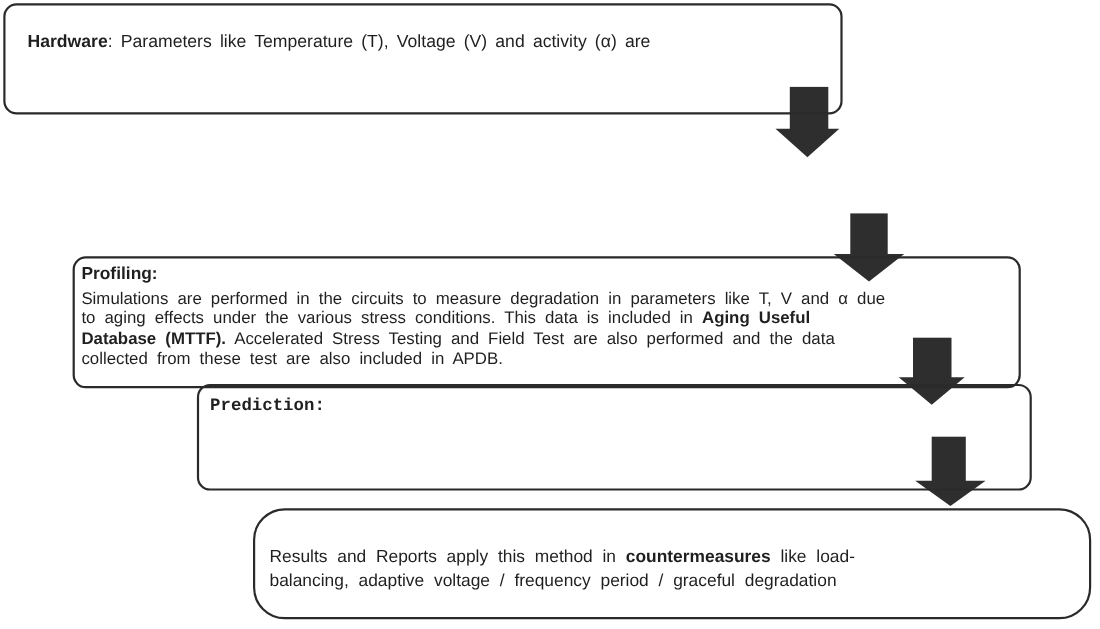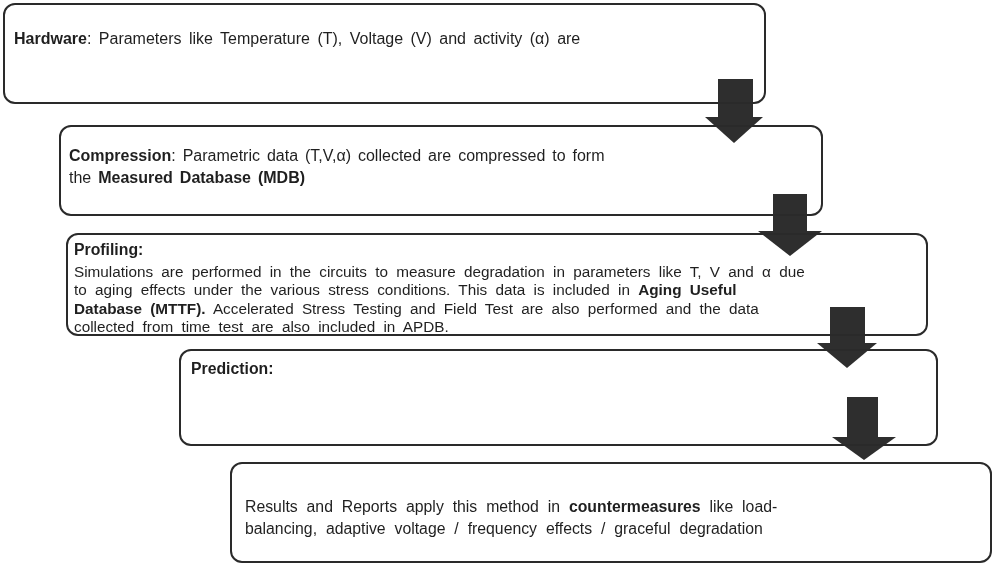--- a/index.html
+++ b/index.html
@@ -17,27 +17,27 @@
     box-sizing: border-box;
     border: 2.5px solid #2a2a2a;
     border-radius: 12px;
     background: transparent;
     z-index: 2;
     overflow: hidden;
   }
   .line { white-space: nowrap; }
   .b { font-weight: bold; }
 
-  .box1 { left: 3px;   top: 3px;   width: 763px; height: 101px; padding: 23px 8px 0 9px;  font-size: 16px;   line-height: 21px;  word-spacing: 3px; }
+  .box1 { left: 3px;   top: 3px;   width: 763px; height: 101px; padding: 23px 8px 0 20px;  font-size: 16px;   line-height: 21px;  word-spacing: 3px; }
   .box2 { left: 59px;  top: 125px; width: 764px; height: 91px;  padding: 18px 8px 0 8px;  font-size: 16px;   line-height: 21.5px; word-spacing: 2.5px; }
-  .box3 { left: 66px;  top: 233px; width: 862px; height: 103px; padding: 5px 16px 0 6px;   font-size: 15.3px; line-height: 18.4px; word-spacing: 4px; }
+  .box3 { left: 66px;  top: 233px; width: 862px; height: 120px; padding: 5px 16px 0 6px;   font-size: 15.3px; line-height: 18.4px; word-spacing: 4px; }
   .box3 .title { font-size: 15.8px; line-height: 20px; margin-bottom: 3px; word-spacing: 0; }
-  .box4 { left: 179px; top: 349px; width: 759px; height: 97px;  padding: 8px 8px 0 10px;  font-size: 16px;   line-height: 22px;  word-spacing: 8px; letter-spacing: 0.3px; }
+  .box4 { left: 179px; top: 349px; width: 759px; height: 97px;  padding: 8px 8px 0 10px;  font-size: 16px;   line-height: 22px;  word-spacing: 8px; letter-spacing: 0.3px; font-family: Liberation Mono, monospace; }
   .box4 .title { font-size: 15.8px; line-height: 20px; margin-bottom: 6px; word-spacing: 0; letter-spacing: 0; }
-  .box5 { left: 230px; top: 462px; width: 762px; height: 101px; padding: 32px 8px 0 13px; font-size: 15.8px; line-height: 22px;  word-spacing: 4.5px; }
+  .box5 { left: 230px; top: 462px; width: 762px; height: 101px; padding: 32px 8px 0 13px; font-size: 15.8px; line-height: 22px;  word-spacing: 4.5px; border-radius: 29px; }
 
   .arrow { position: absolute; z-index: 1; }
   .arrow .shaft { position: absolute; background: #2e2e2e; }
   .arrow .head  { position: absolute; width: 0; height: 0; }
 
   .arrow1 { left: 705px; top: 79px;  width: 58px; height: 64px; }
   .arrow1 .shaft { left: 13px; top: 0; width: 35px; height: 39px; }
   .arrow1 .head  { left: 0; top: 38px; border-left: 29px solid transparent; border-right: 29px solid transparent; border-top: 26px solid #2e2e2e; }
 
   .arrow2 { left: 758px; top: 194px; width: 65px; height: 62px; }
@@ -73,51 +73,43 @@
     <div class="shaft"></div>
     <div class="head"></div>
   </div>
 
   <div class="box box1">
     <div class="line">
       <span class="b">Hardware</span><span>: Parameters like Temperature (T), Voltage (V) and activity (α) are</span>
     </div>
   </div>
 
-  <div class="box box2">
-    <div class="line">
-      <span class="b">Compression</span><span>: Parametric data (T,V,α) collected are compressed to form</span>
-    </div>
-    <div class="line">
-      <span>the </span><span class="b">Measured Database (MDB)</span>
-    </div>
-  </div>
 
   <div class="box box3">
     <div class="line title b">Profiling:</div>
     <div class="line">
       <span>Simulations are performed in the circuits to measure degradation in parameters like T, V and α due</span>
     </div>
     <div class="line">
       <span>to aging effects under the various stress conditions. This data is included in </span><span class="b">Aging Useful</span>
     </div>
     <div class="line">
       <span class="b">Database (MTTF).</span><span> Accelerated Stress Testing and Field Test are also performed and the data</span>
     </div>
     <div class="line">
-      <span>collected from time test are also included in APDB.</span>
+      <span>collected from these test are also included in APDB.</span>
     </div>
   </div>
 
   <div class="box box4">
     <div class="line title b">Prediction:</div>
   </div>
 
   <div class="box box5">
     <div class="line">
       <span>Results and Reports apply this method in </span><span class="b">countermeasures</span><span> like load-</span>
     </div>
     <div class="line">
-      <span>balancing, adaptive voltage / frequency effects / graceful degradation</span>
+      <span>balancing, adaptive voltage / frequency period / graceful degradation</span>
     </div>
   </div>
 
 </div>
 
 </body></html>

